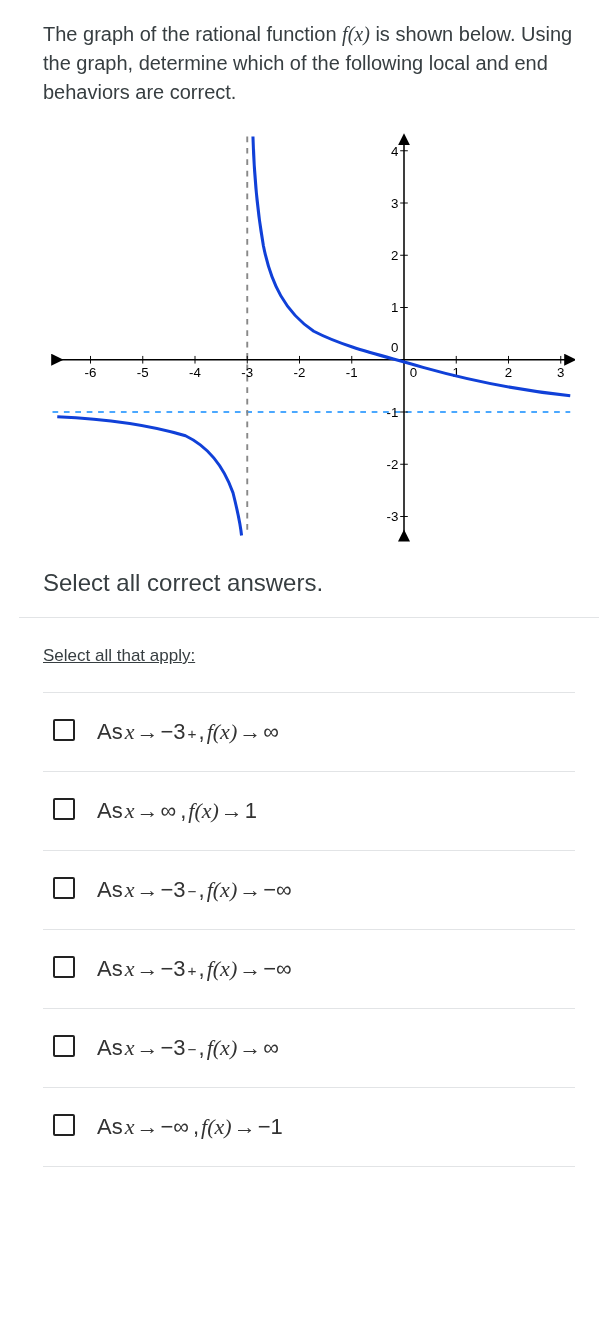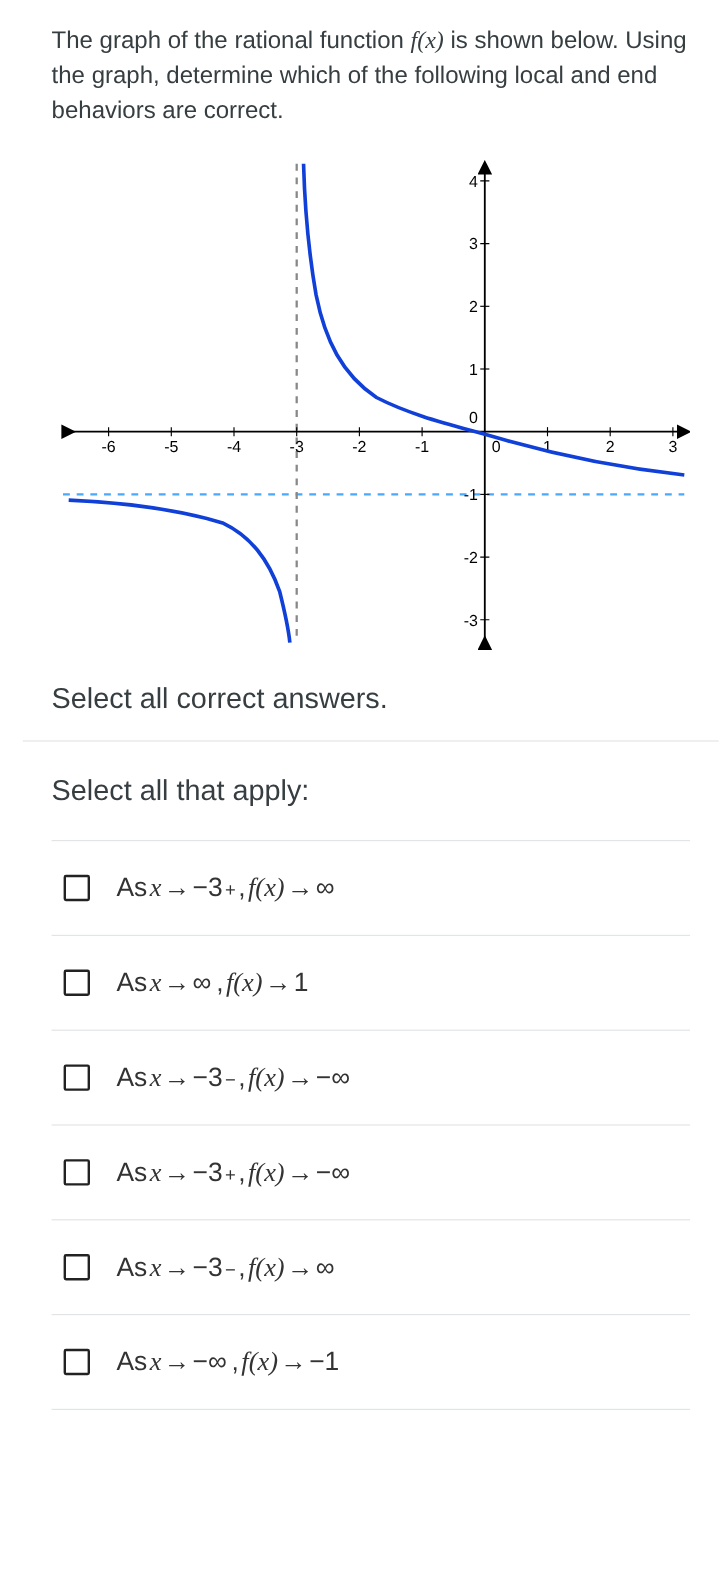--- a/index.html
+++ b/index.html
@@ -30,30 +30,30 @@
     color: #373e41;
     margin-top: 6px;
     margin-bottom: 20px;
   }
   .divider {
     height: 1px;
     background: #e2e4e6;
     margin: 0 -24px;
   }
   .apply-label {
-    font-size: 24px;
+    font-size: 17px;
     color: #373e41;
     padding: 28px 0 26px 0;
+    text-decoration: underline;
   }
   .options {
     border-top: 1px solid #e2e4e6;
   }
   .option {
     display: flex;
-    align-items: center;
     gap: 22px;
     padding: 26px 8px 26px 10px;
     border-bottom: 1px solid #e2e4e6;
     font-size: 22px;
   }
   .option .mj { font-size: 22px; }
   .checkbox {
     width: 22px;
     height: 22px;
     border: 2.5px solid #222;

